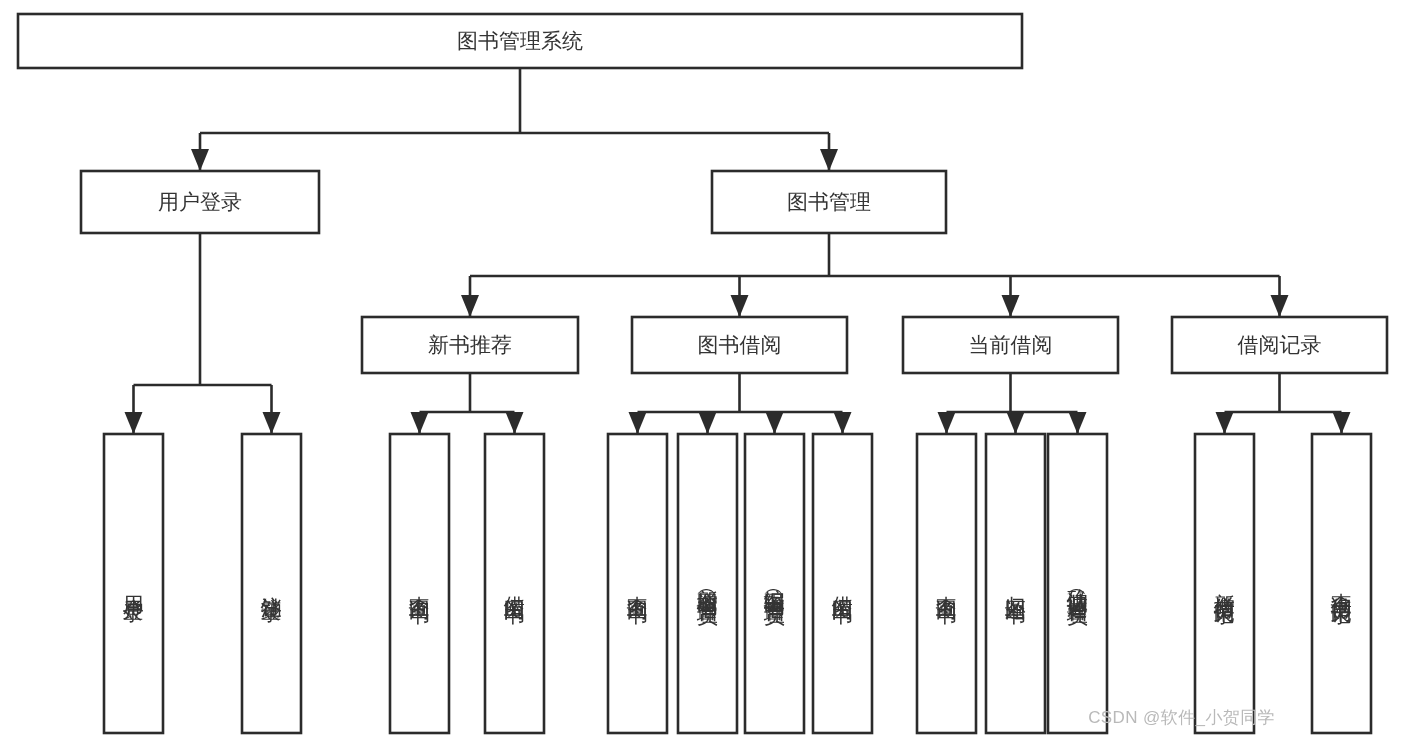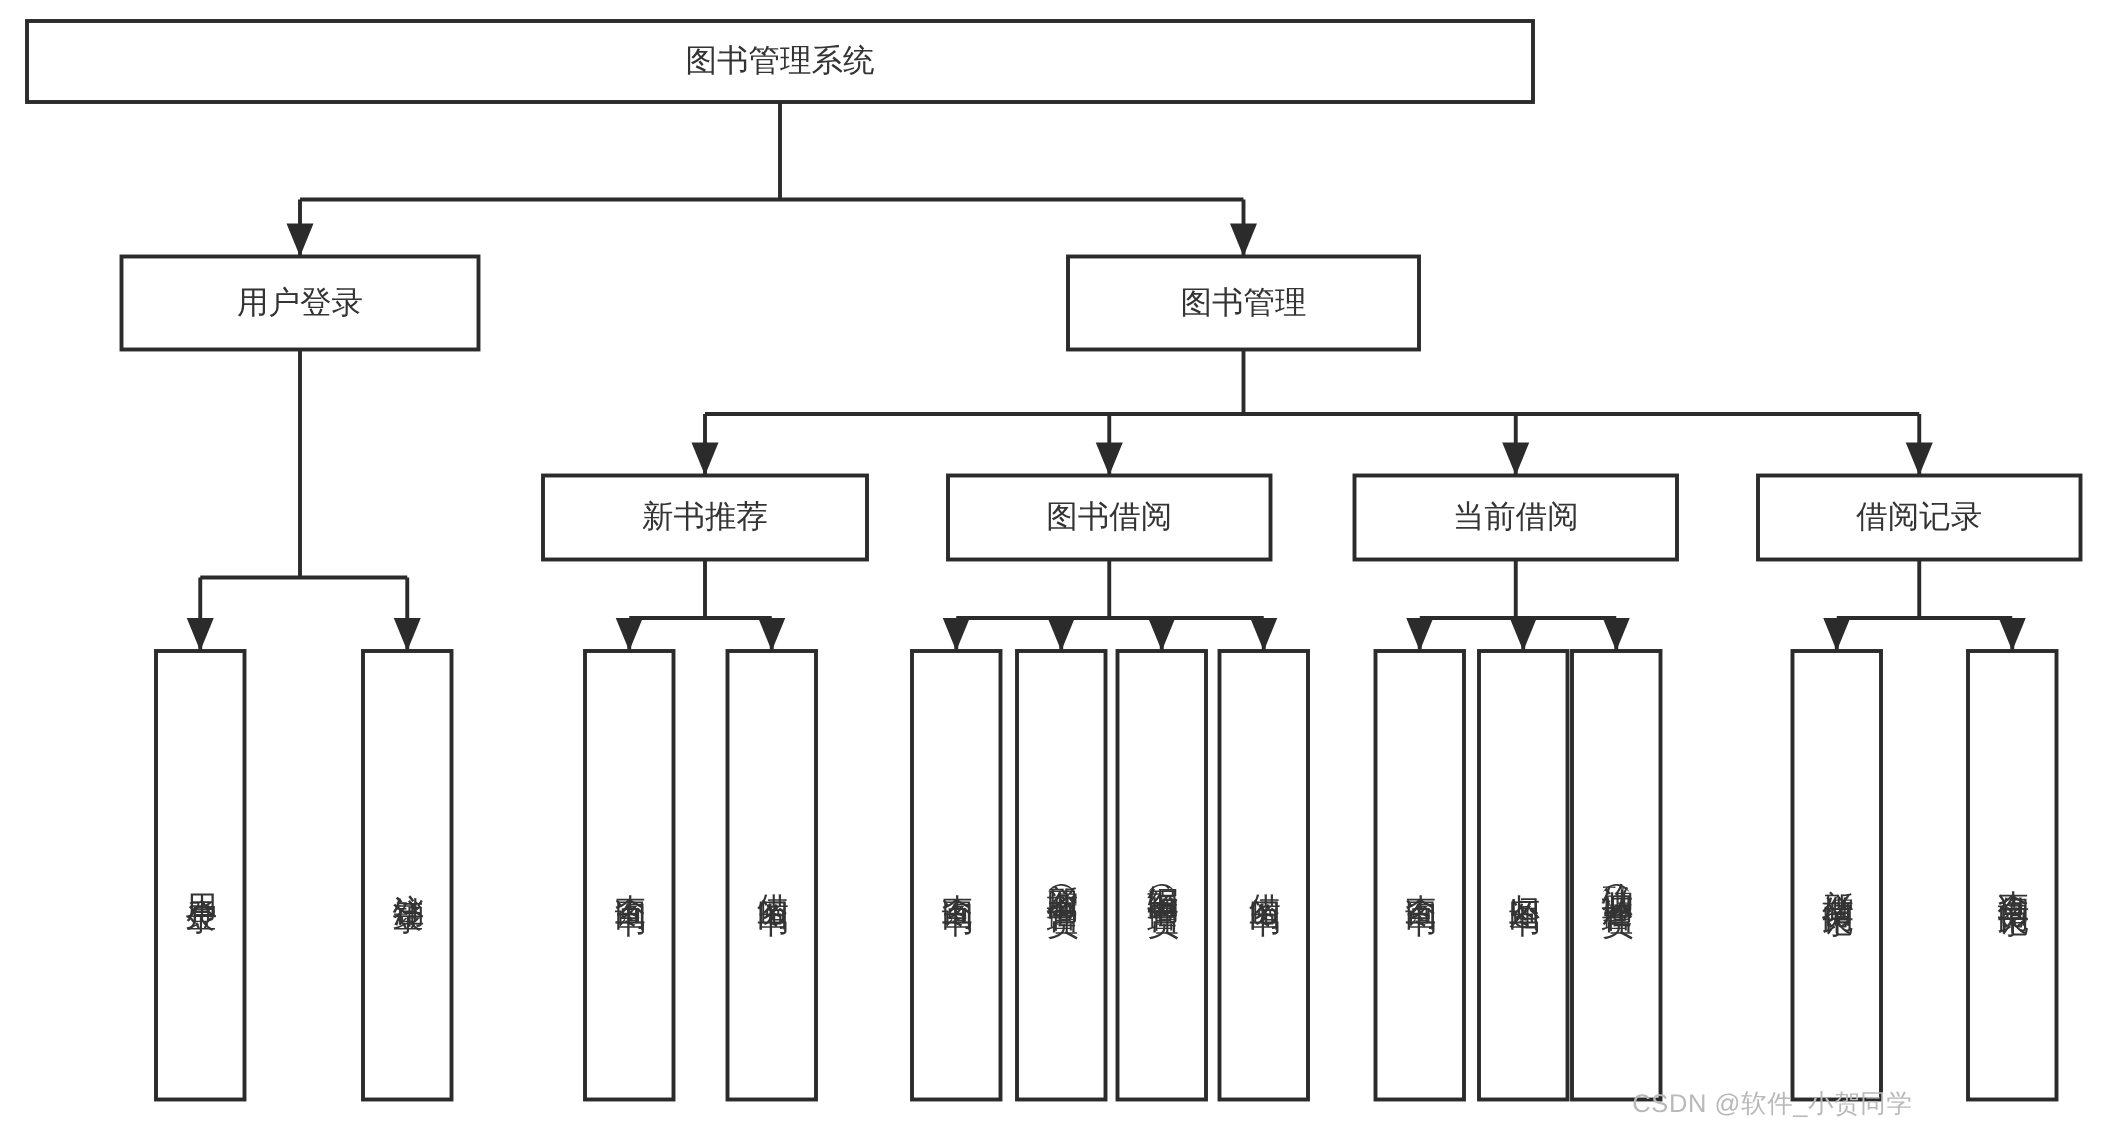--- a/index.html
+++ b/index.html
@@ -63,21 +63,21 @@
     font-size: 21px;
     line-height: 1.12;
     color: #343434;
     letter-spacing: 2.5px;
     white-space: nowrap;
     text-align: center;
   }
   .watermark {
     position: absolute;
     right: 9px;
-    bottom: 0;
+    bottom: 18px;
     font-family: "Liberation Sans", "DejaVu Sans", sans-serif;
     font-size: 17px;
     color: #b9b9b9;
     letter-spacing: 0.4px;
     white-space: nowrap;
     user-select: none;
   }
 </style>
 </head>
 <body>

